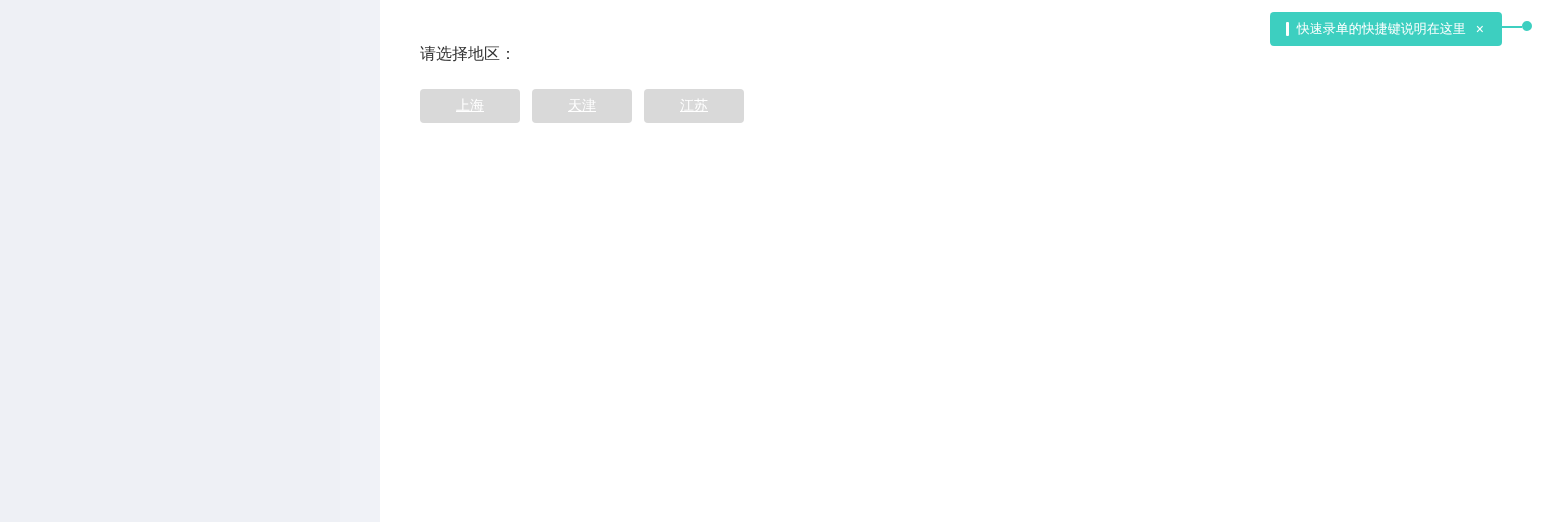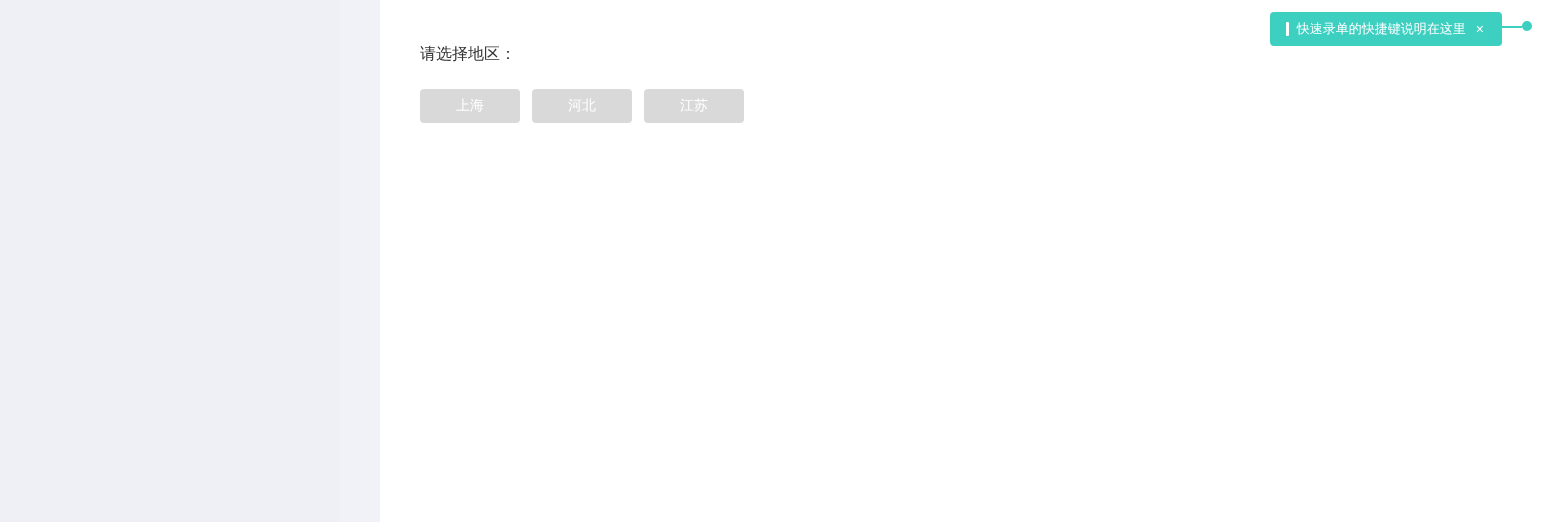--- a/index.html
+++ b/index.html
@@ -54,20 +54,21 @@
       background: #d9d9d9;
       border: none;
       border-radius: 4px;
       color: #ffffff;
       font-size: 14px;
       padding: 8px 20px;
       cursor: pointer;
       min-width: 100px;
       text-align: center;
       white-space: nowrap;
+      text-decoration: underline;
     }
 
     
     .tooltip-banner {
       position: absolute;
       top: 12px;
       right: 60px;
       background: #3dcfc0;
       color: #ffffff;
       font-size: 13px;
@@ -123,21 +124,21 @@
 <body>
 
 <div class="left-sidebar"></div>
 
 <div class="main-content">
   <div class="page-title">请选择地区：</div>
 
   <div class="region-buttons">
 
   <button class="region-btn">上海</button>
-      <button class="region-btn">河北</button>
+      <button class="region-btn">天津</button>
       <button class="region-btn">江苏</button>
     </div>
 </div>
 
 <div class="tooltip-banner">
   <span class="bar-icon"></span>
   <span>快速录单的快捷键说明在这里</span>
   <button class="close-btn">×</button>
 </div>
 

